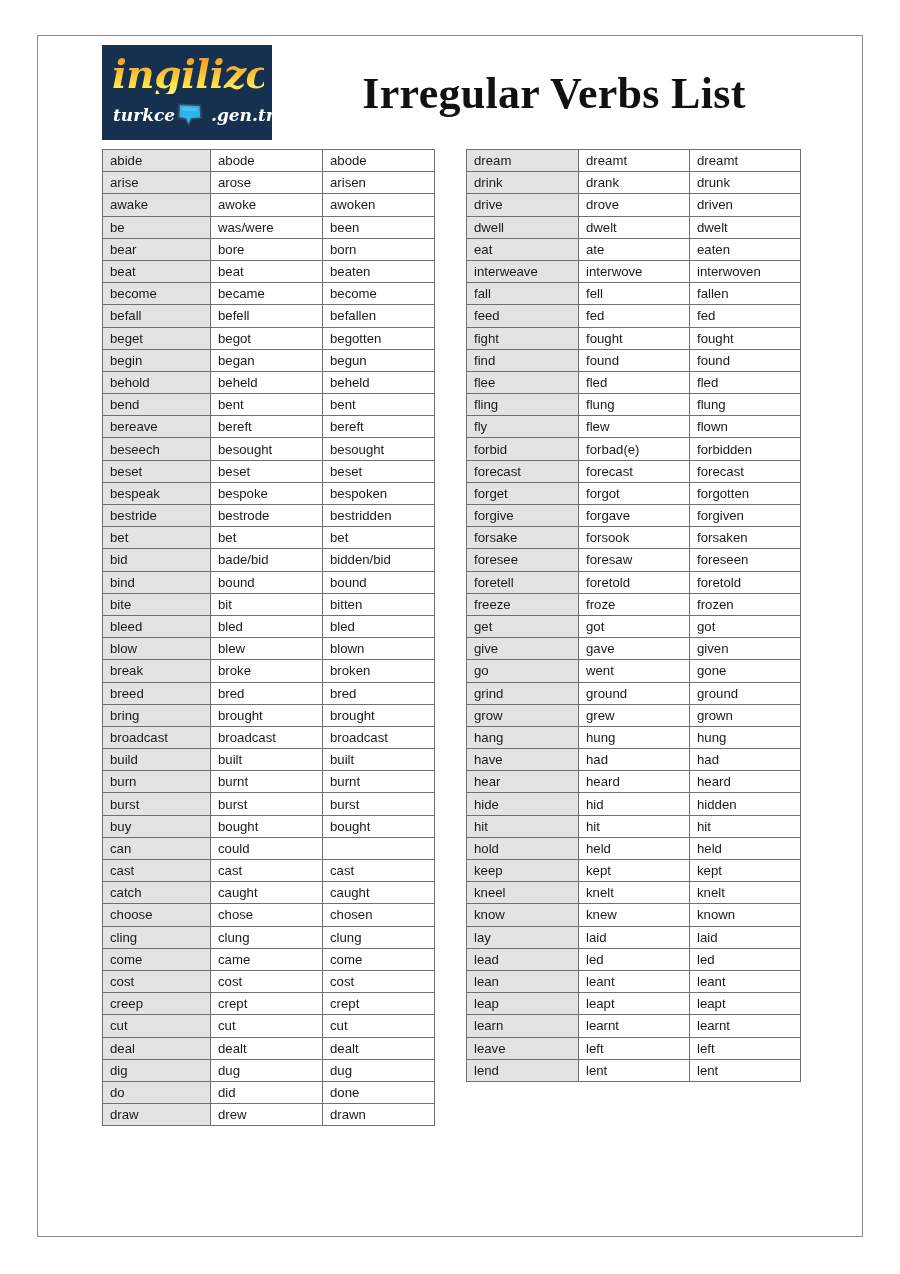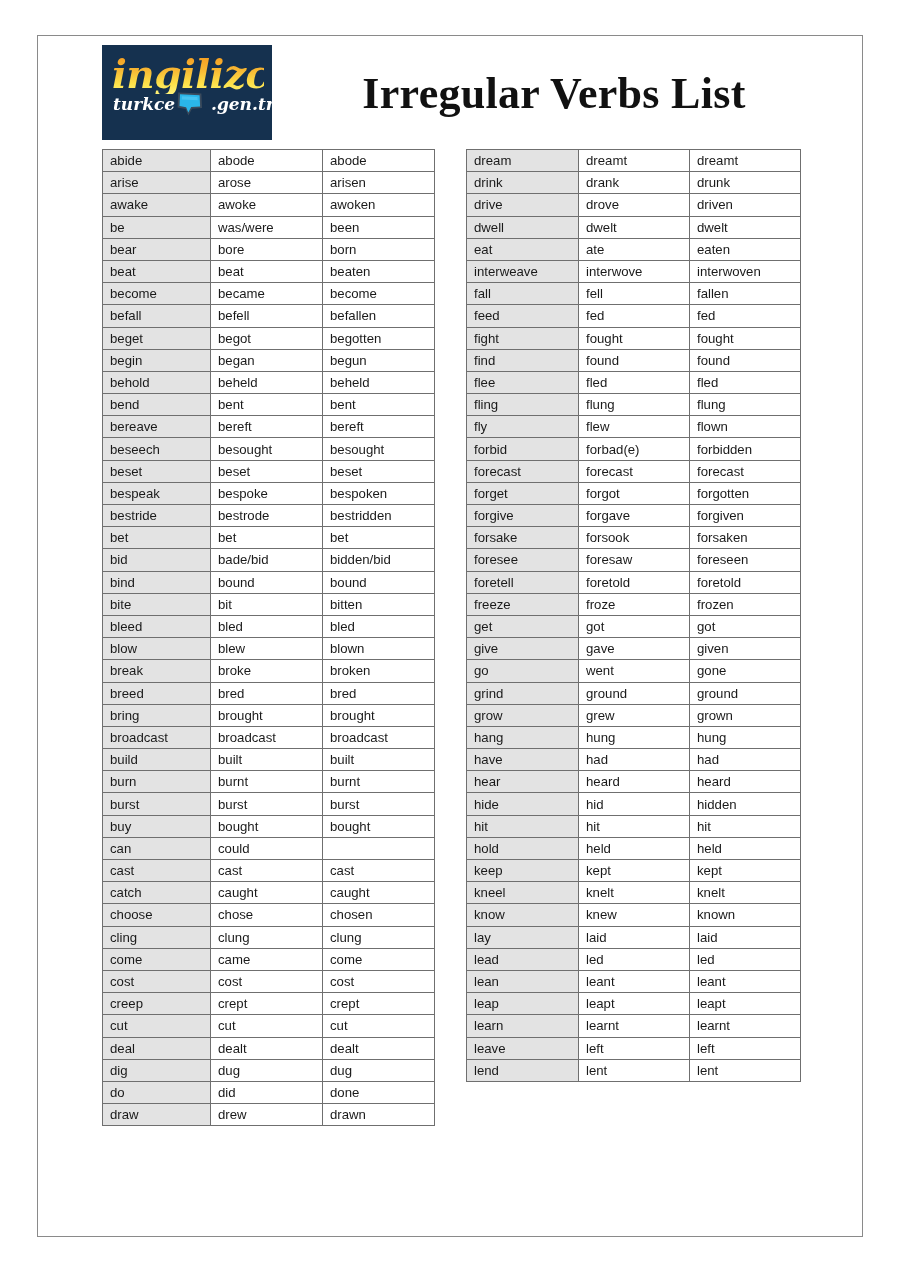--- a/index.html
+++ b/index.html
@@ -65,21 +65,21 @@
     background-clip: text;
     color: transparent;
     -webkit-text-fill-color: transparent;
     white-space: nowrap;
     text-decoration: underline;
   }
 
   #logo-sub {
     position: absolute;
     left: 11px;
-    top: 46px;
+    top: 57px;
     width: 150px;
     height: 30px;
   }
 
   #logo-sub-a, #logo-sub-b {
     position: absolute;
     top: 3px;
     color: #ffffff;
     font-family: "DejaVu Serif", serif;
     font-style: italic;

